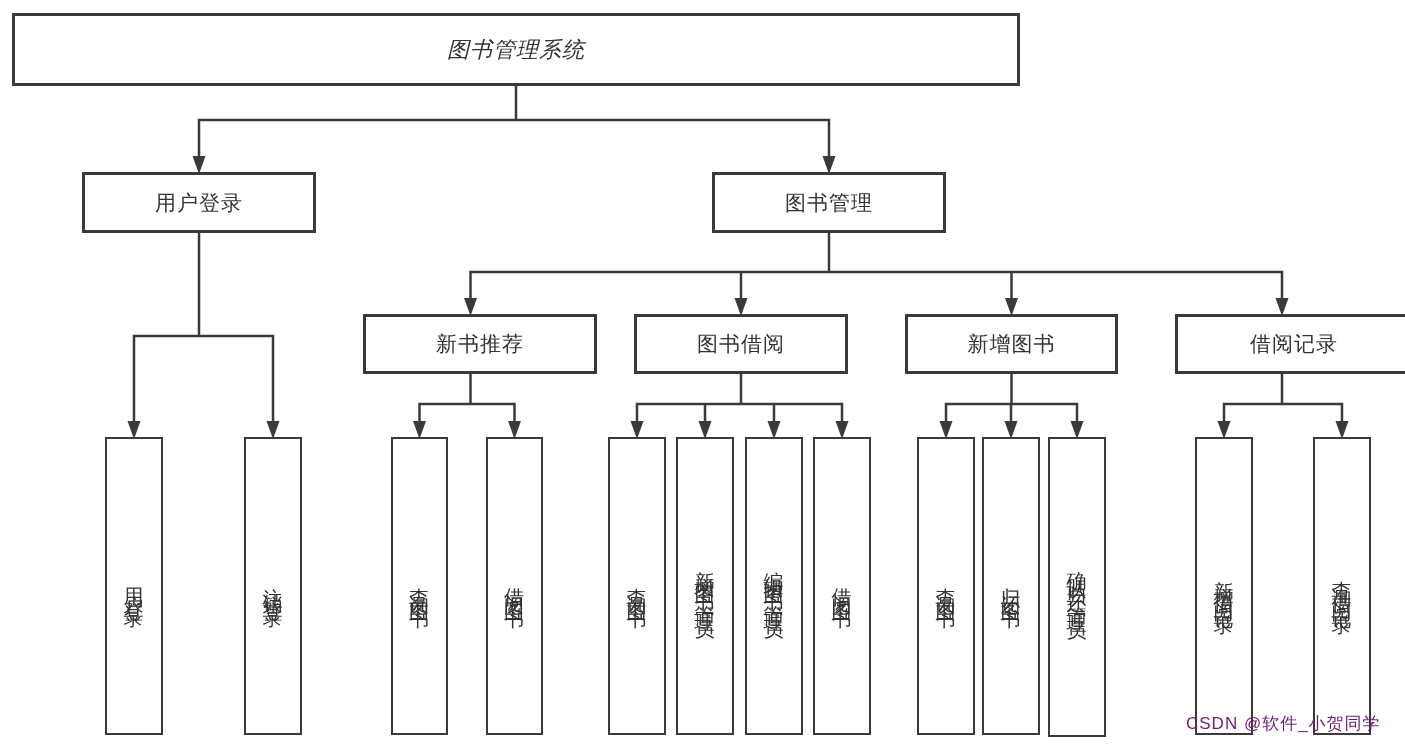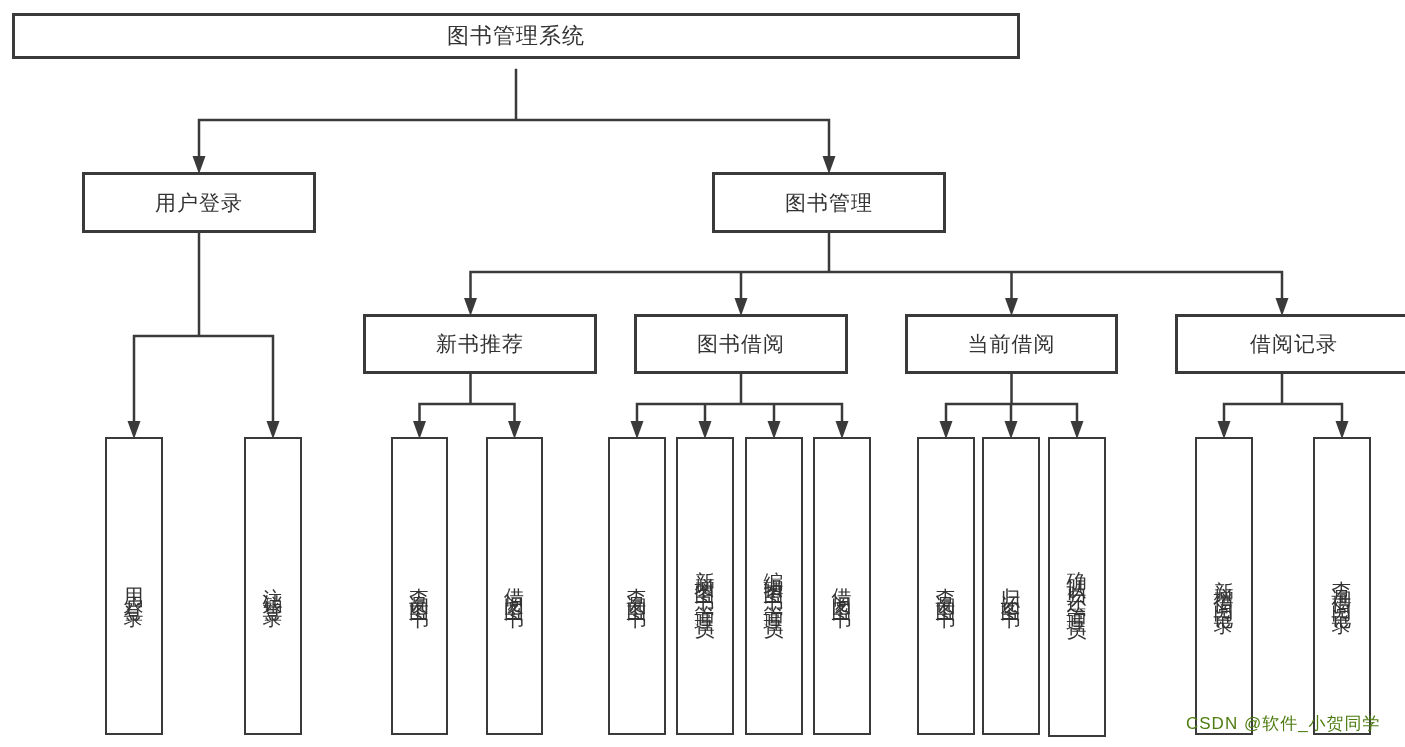--- a/index.html
+++ b/index.html
@@ -38,21 +38,21 @@
     text-orientation: mixed;
     letter-spacing: 7px;
     line-height: 1;
   }
   .watermark {
     position: absolute;
     left: 1186px;
     top: 712px;
     font-size: 17px;
     letter-spacing: 1px;
-    color: #4d7c0f;
+    color: #701a75;
     white-space: nowrap;
   }
 </style>
 </head>
 <body>
 
 <div class="stage">
   <svg class="wires" width="1405" height="747" viewBox="0 0 1405 747" xmlns="http://www.w3.org/2000/svg">
       <polygon points="199,174 192.5,156 205.5,156" fill="#3a3a3a"></polygon>
       <polygon points="829,174 822.5,156 835.5,156" fill="#3a3a3a"></polygon>
@@ -75,26 +75,26 @@
       <path d="M 741 374 V 404 M 637 404 H 842 M 637 404 V 424 M 705 404 V 424 M 774 404 V 424 M 842 404 V 424" fill="none" stroke="#3a3a3a" stroke-width="2.5" stroke-linecap="square"></path>
       <polygon points="946,439 939.5,421 952.5,421" fill="#3a3a3a"></polygon>
       <polygon points="1011,439 1004.5,421 1017.5,421" fill="#3a3a3a"></polygon>
       <polygon points="1077,439 1070.5,421 1083.5,421" fill="#3a3a3a"></polygon>
       <path d="M 1011.5 374 V 404 M 946 404 H 1077 M 946 404 V 424 M 1011 404 V 424 M 1077 404 V 424" fill="none" stroke="#3a3a3a" stroke-width="2.5" stroke-linecap="square"></path>
       <polygon points="1224,439 1217.5,421 1230.5,421" fill="#3a3a3a"></polygon>
       <polygon points="1342,439 1335.5,421 1348.5,421" fill="#3a3a3a"></polygon>
       <path d="M 1282 374 V 404 M 1224 404 H 1342 M 1224 404 V 424 M 1342 404 V 424" fill="none" stroke="#3a3a3a" stroke-width="2.5" stroke-linecap="square"></path>
     </svg>
   <div id="nodes">
-      <div class="node h root" style="left: 12px; top: 13px; width: 1008px; height: 46px;">图书管理系统</div>
+      <div class="node h root" style="left: 12px; top: 13px; width: 1008px; height: 73px; font-style: italic;">图书管理系统</div>
       <div class="node h" style="left: 82px; top: 172px; width: 234px; height: 61px;">用户登录</div>
       <div class="node h" style="left: 712px; top: 172px; width: 234px; height: 61px;">图书管理</div>
       <div class="node h" style="left: 363px; top: 314px; width: 234px; height: 60px;">新书推荐</div>
       <div class="node h" style="left: 634px; top: 314px; width: 214px; height: 60px; font-family: Liberation Mono, monospace;">图书借阅</div>
-      <div class="node h" style="left: 905px; top: 314px; width: 213px; height: 60px;">当前借阅</div>
+      <div class="node h" style="left: 905px; top: 314px; width: 213px; height: 60px;">新增图书</div>
       <div class="node h" style="left: 1175px; top: 314px; width: 238px; height: 60px;">借阅记录</div>
       <div class="node v" style="left: 105px; top: 437px; width: 58px; height: 298px;">用户登录</div>
       <div class="node v" style="left: 244px; top: 437px; width: 58px; height: 298px;">注销登录</div>
       <div class="node v" style="left: 391px; top: 437px; width: 57px; height: 298px;">查询图书</div>
       <div class="node v" style="left: 486px; top: 437px; width: 57px; height: 298px;">借阅图书</div>
       <div class="node v" style="left: 608px; top: 437px; width: 58px; height: 298px;">查询图书</div>
       <div class="node v" style="left: 676px; top: 437px; width: 58px; height: 298px;">新增图书（管理员）</div>
       <div class="node v" style="left: 745px; top: 437px; width: 58px; height: 298px;">编辑图书（管理员）</div>
       <div class="node v" style="left: 813px; top: 437px; width: 58px; height: 298px;">借阅图书</div>
       <div class="node v" style="left: 917px; top: 437px; width: 58px; height: 298px;">查询图书</div>

